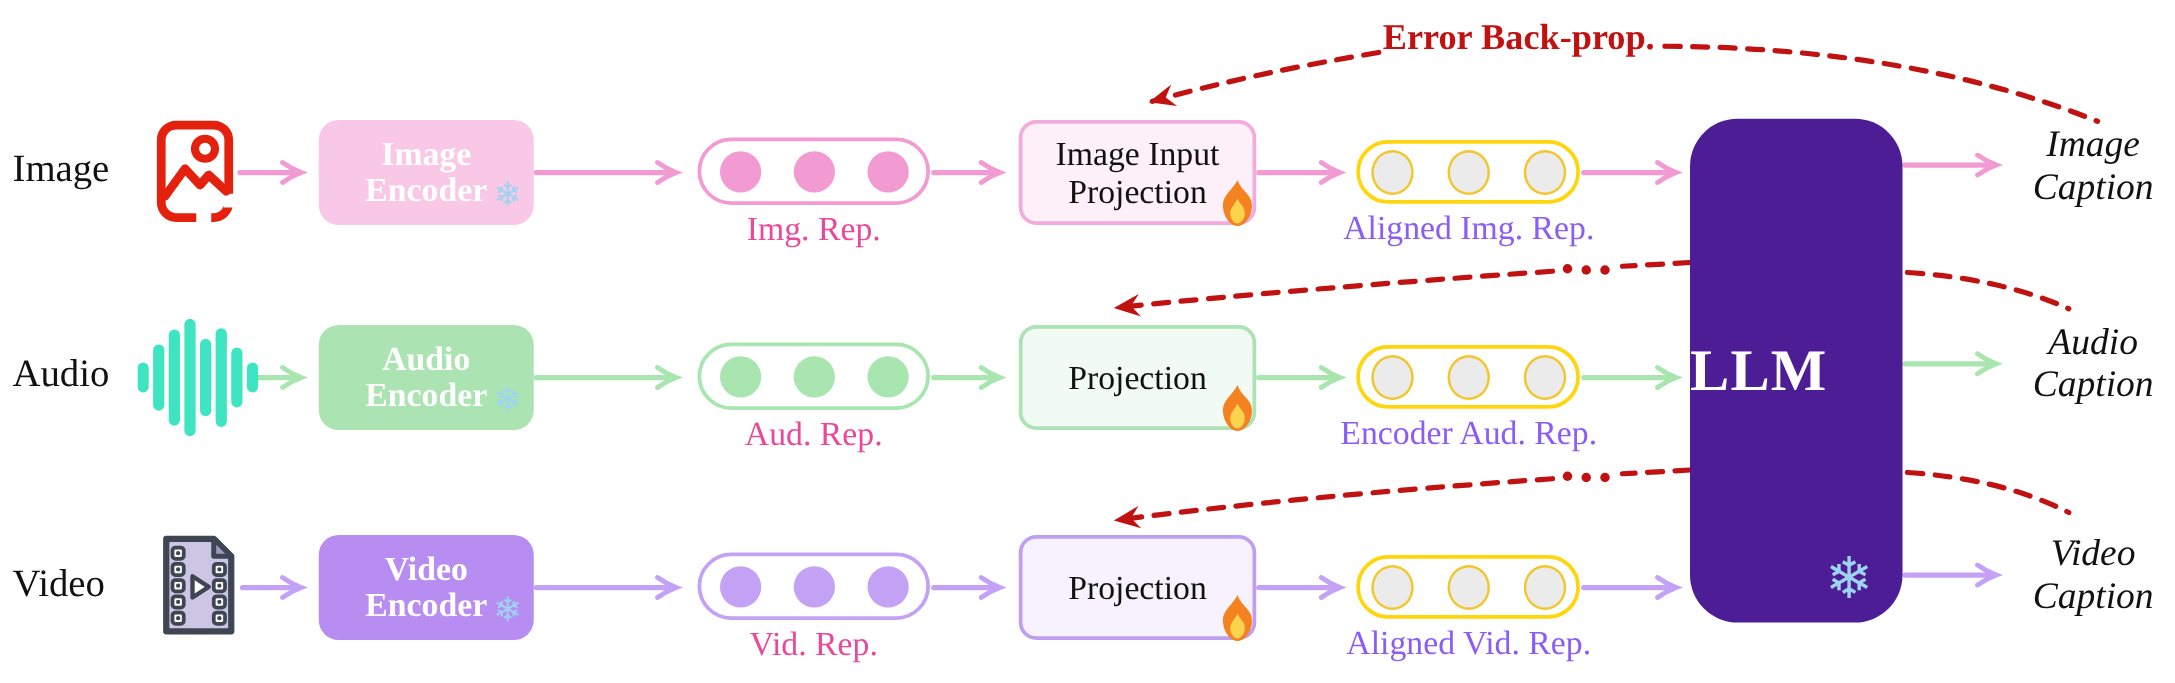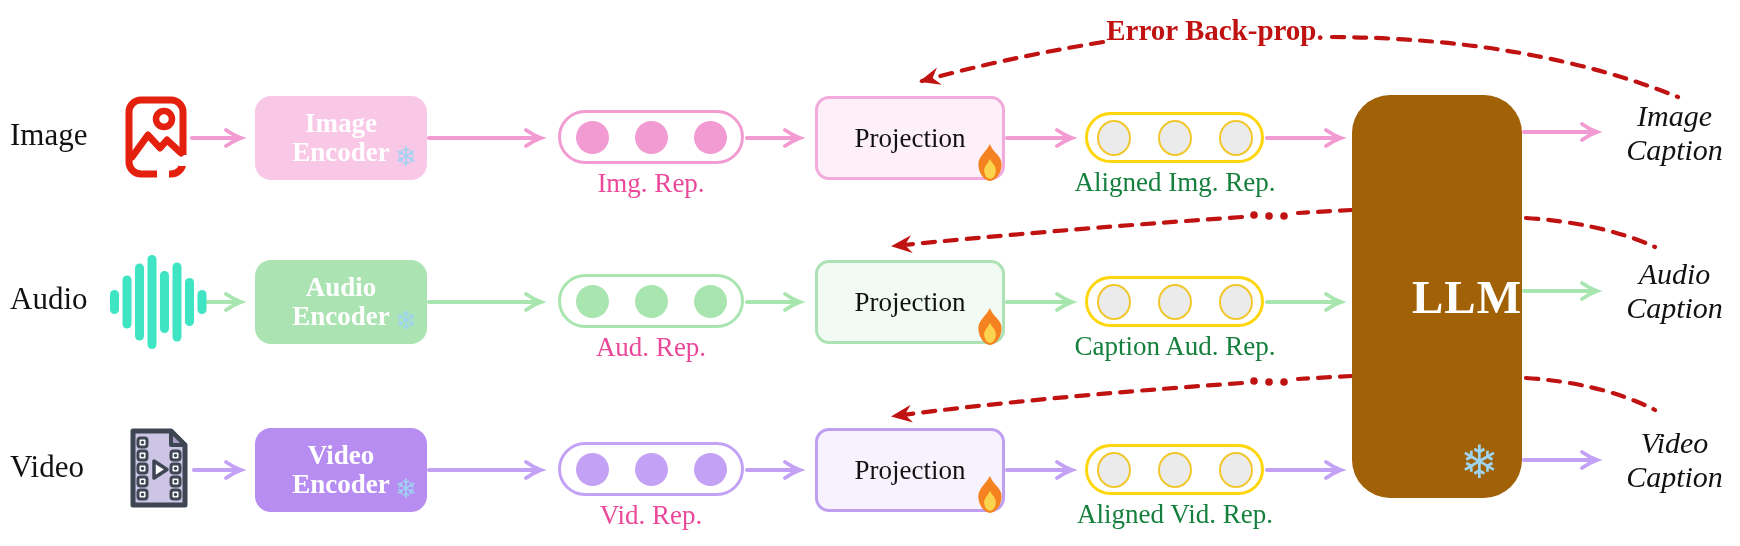--- a/index.html
+++ b/index.html
@@ -50,30 +50,30 @@
     color:#111;font-size:27px;line-height:30px;text-align:center;
   }
   .fire{position:absolute;left:152px;top:42px;}
 
   .apill{
     left:1085px;top:calc(var(--rc) - 26px);width:173px;height:45px;
     background:#fff;border:3.5px solid #FFD60B;border-radius:26px;
     display:flex;align-items:center;justify-content:center;gap:27px;
   }
   .apill .tok{width:30px;height:32px;border-radius:50%;background:#EBEBEB;border:2.5px solid #F1C72E;}
-  .apill-label{left:1045px;top:calc(var(--rc) + 29px);width:260px;text-align:center;font-size:27px;color:#15803d;}
+  .apill-label{left:1045px;top:calc(var(--rc) + 29px);width:260px;text-align:center;font-size:27px;color:#8b5cf6;}
 
   .caption{
     left:1592px;top:calc(var(--capc) - 34px);width:165px;text-align:center;
     font-style:italic;font-size:30px;line-height:34px;color:#111;
   }
 
   #llm-box{
-    left:1352px;top:95px;width:170px;height:403px;background:#a16207;border-radius:38px;
-    display:flex;align-items:center;justify-content:flex-end;
+    left:1352px;top:95px;width:170px;height:403px;background:#4c1d95;border-radius:38px;
+    display:flex;align-items:center;justify-content:flex-start;
   }
   #llm-text{color:#fff;font-weight:bold;font-size:47px;letter-spacing:1px;}
   #llm-snow{position:absolute;left:108px;top:340px;font-size:46px;}
 
   #backprop-label{
     left:1040px;top:14px;width:350px;text-align:center;
     font-family:cursive;font-weight:bold;font-size:29px;color:#C11212;
   }
   #connector-layer{position:absolute;left:0;top:0;}
 </style>
@@ -169,20 +169,21 @@
     </div>
 
     <div class="abs pill">
       <div class="tok"></div>
       <div class="tok"></div>
       <div class="tok"></div>
     </div>
     <div class="abs pill-label">Img. Rep.</div>
 
     <div class="abs proj-box">
+      <span>Image Input</span>
       <span>Projection</span>
       <svg class="fire" width="40" height="44" viewBox="0 0 38 40">
         <path d="M19 2 C22 11 31 13 30 23 C29 32 23 37 19 37 C15 37 9 32 8 23 C7 14 15 10 19 2 Z" fill="#F58220"></path>
         <path d="M19 16 C21 21 25 22 24.5 28 C24 33 20.8 35 19 35 C17.2 35 14 33 13.5 28 C13 23 17 21 19 16 Z" fill="#FCD34D"></path>
       </svg>
     </div>
 
     <div class="abs apill">
       <div class="tok"></div>
       <div class="tok"></div>
@@ -233,21 +234,21 @@
         <path d="M19 2 C22 11 31 13 30 23 C29 32 23 37 19 37 C15 37 9 32 8 23 C7 14 15 10 19 2 Z" fill="#F58220"></path>
         <path d="M19 16 C21 21 25 22 24.5 28 C24 33 20.8 35 19 35 C17.2 35 14 33 13.5 28 C13 23 17 21 19 16 Z" fill="#FCD34D"></path>
       </svg>
     </div>
 
     <div class="abs apill">
       <div class="tok"></div>
       <div class="tok"></div>
       <div class="tok"></div>
     </div>
-    <div class="abs apill-label">Caption Aud. Rep.</div>
+    <div class="abs apill-label">Encoder Aud. Rep.</div>
 
     <div class="abs caption">
       <div>Audio</div>
       <div>Caption</div>
     </div>
   </div>
 
   <div class="r2 row-purple">
     <div class="abs mod-label">Video</div>
 

